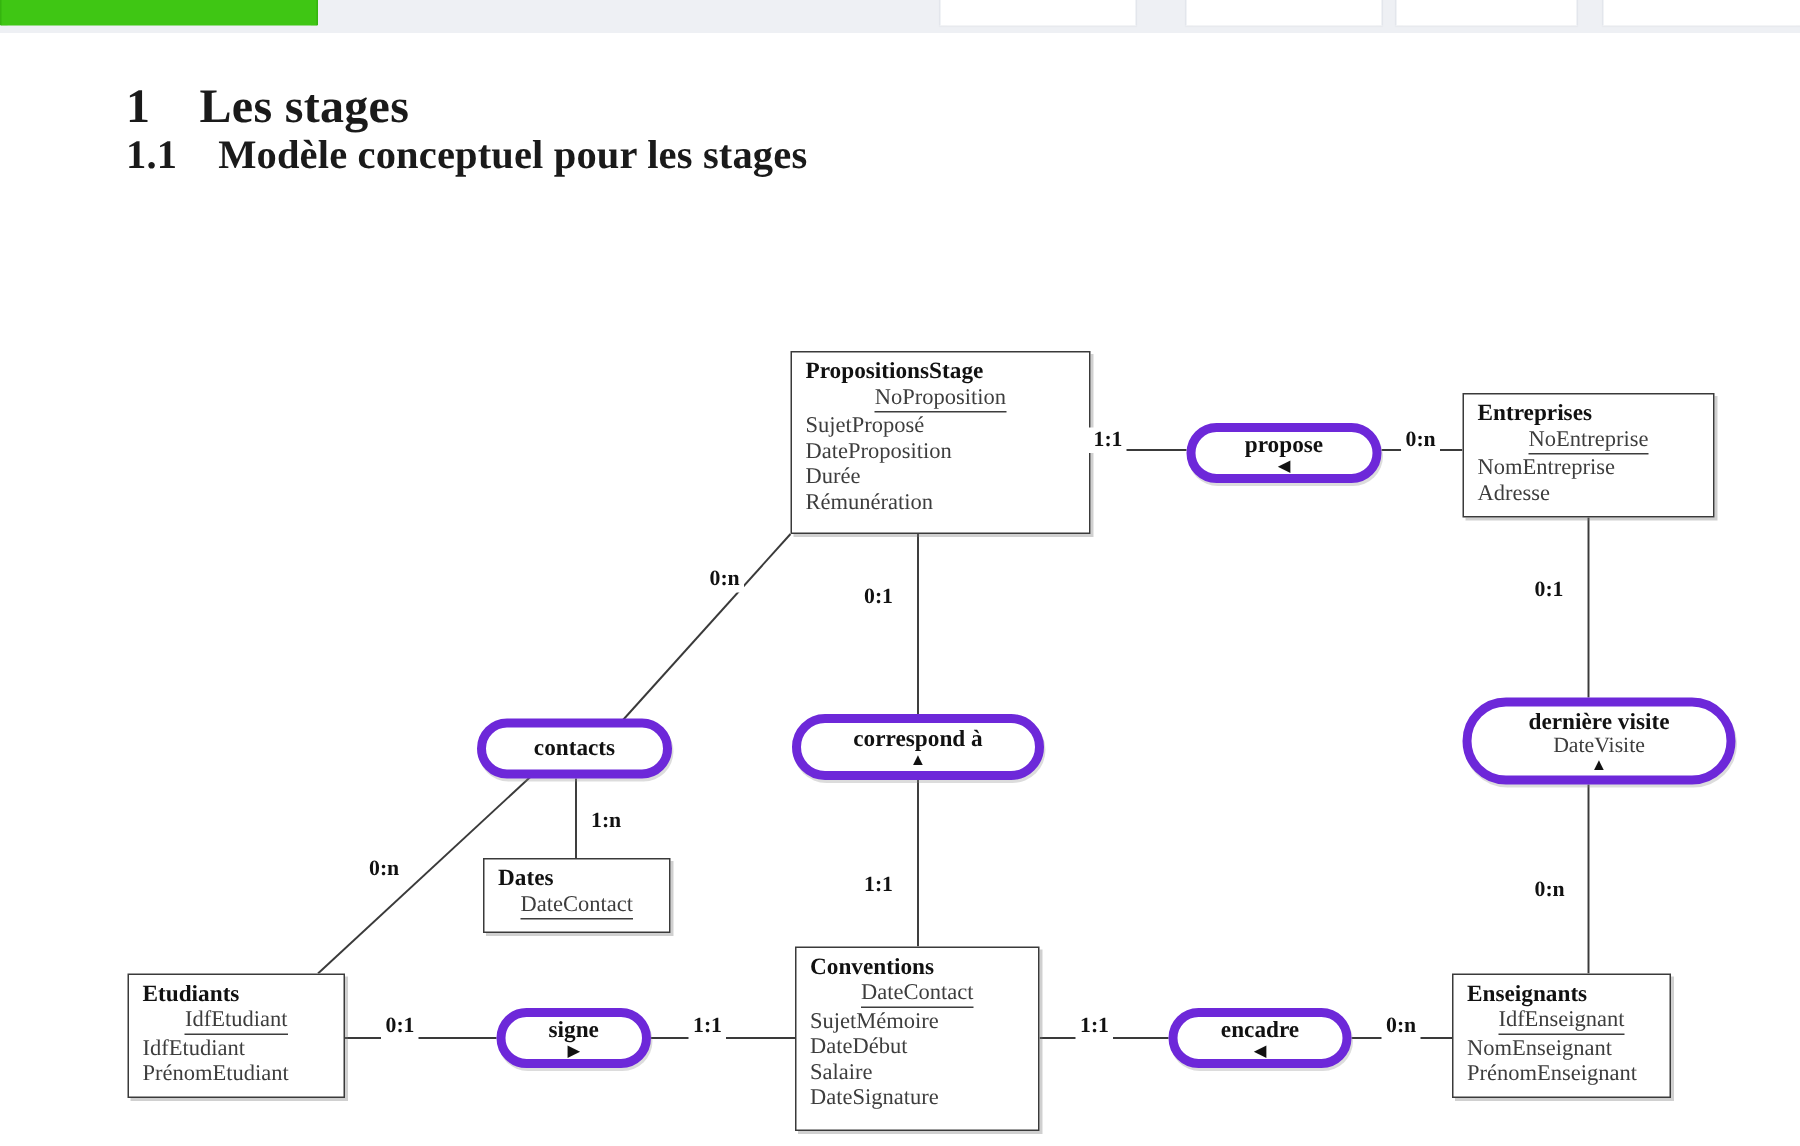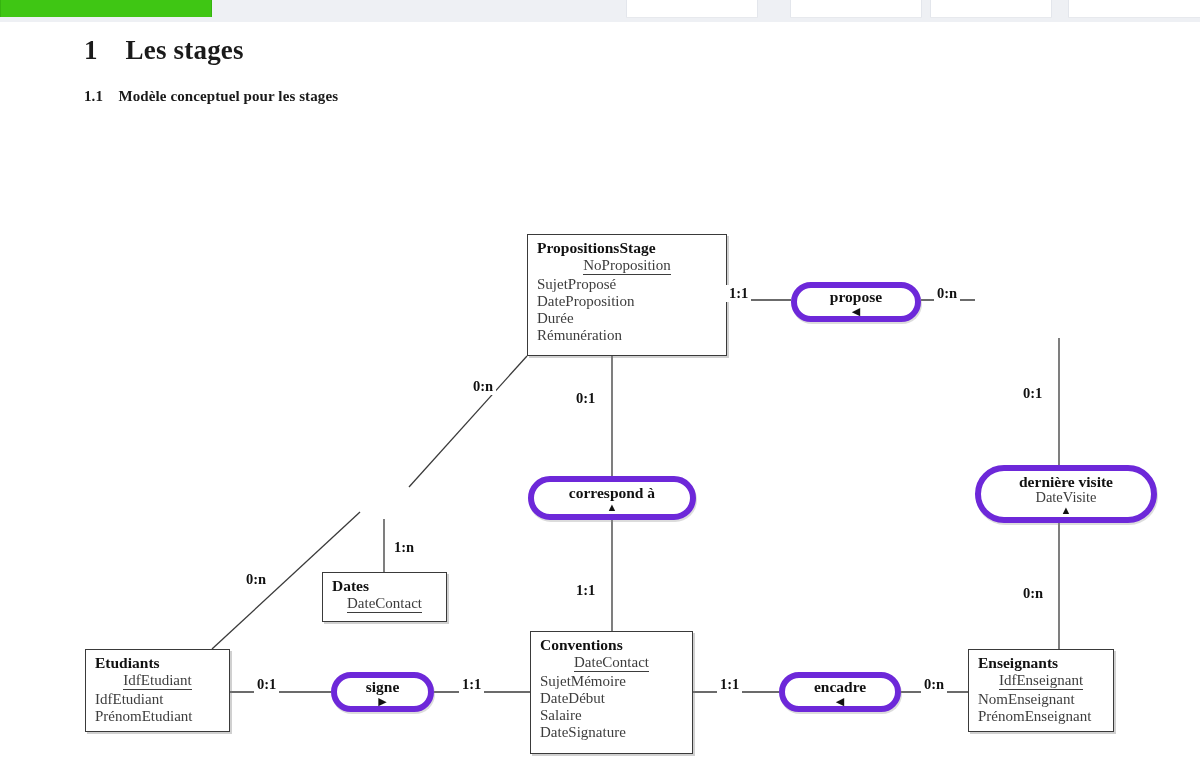--- a/index.html
+++ b/index.html
@@ -46,30 +46,30 @@
   #document-page {
     position: absolute;
     left: 0; top: 22px;
     width: 1200px;
     height: 742px;
     background: #ffffff;
   }
 
   #page-title {
     position: absolute;
-    left: 84px; top: 13px;
+    left: 84px; top: 30px;
+    font-size: 32px;
+    font-weight: bold;
+    letter-spacing: .2px;
+    white-space: pre;
+  }
+  #section-title {
+    position: absolute;
+    left: 84px; top: 66px;
     font-size: 27px;
-    font-weight: bold;
-    letter-spacing: .2px;
-    white-space: pre;
-  }
-  #section-title {
-    position: absolute;
-    left: 84px; top: 66px;
-    font-size: 15px;
     font-weight: bold;
     letter-spacing: .1px;
     white-space: pre;
   }
   #caption-note {
     position: absolute;
     left: 86px; top: 108px;
     font-size: 16.5px;
     font-style: italic;
     color: #262626;
@@ -195,20 +195,26 @@
         <line x1="901" y1="510" x2="968" y2="510" stroke="#3a3a3a" stroke-width="1.3"></line>
       </svg>
   <div class="node entity" style="left: 527px; top: 52px; width: 200px; min-height: 122px;">
         <div class="node-title">PropositionsStage</div>
         <div><span class="attr key">NoProposition</span></div>
         <div class="attr">SujetProposé</div>
         <div class="attr">DateProposition</div>
         <div class="attr">Durée</div>
         <div class="attr">Rémunération</div>
       </div>
+      <div class="node entity" style="left: 975px; top: 80px; width: 168px; min-height: 76px;">
+        <div class="node-title">Entreprises</div>
+        <div><span class="attr key">NoEntreprise</span></div>
+        <div class="attr">NomEntreprise</div>
+        <div class="attr">Adresse</div>
+      </div>
       <div class="node entity" style="left: 322px; top: 390px; width: 125px; min-height: 50px;">
         <div class="node-title">Dates</div>
         <div><span class="attr key">DateContact</span></div>
       </div>
       <div class="node entity" style="left: 85px; top: 467px; width: 145px; min-height: 76px;">
         <div class="node-title">Etudiants</div>
         <div><span class="attr key">IdfEtudiant</span></div>
         <div class="attr">IdfEtudiant</div>
         <div class="attr">PrénomEtudiant</div>
       </div>
@@ -222,20 +228,23 @@
       </div>
       <div class="node entity" style="left: 968px; top: 467px; width: 146px; min-height: 76px;">
         <div class="node-title">Enseignants</div>
         <div><span class="attr key">IdfEnseignant</span></div>
         <div class="attr">NomEnseignant</div>
         <div class="attr">PrénomEnseignant</div>
       </div>
       <div class="node relation" style="left: 791px; top: 100px; width: 130px; height: 40px;">
         <div class="node-title">propose</div>
         <div class="arrow-glyph">◀</div>
+      </div>
+      <div class="node relation" style="left: 318px; top: 297px; width: 130px; height: 40px;">
+        <div class="node-title">contacts</div>
       </div>
       <div class="node relation" style="left: 528px; top: 294px; width: 168px; height: 44px;">
         <div class="node-title">correspond à</div>
         <div class="arrow-glyph">▲</div>
       </div>
       <div class="node relation" style="left: 975px; top: 283px; width: 182px; height: 58px;">
         <div class="node-title">dernière visite</div>
         <div class="rel-attr">DateVisite</div>
         <div class="arrow-glyph">▲</div>
       </div>

